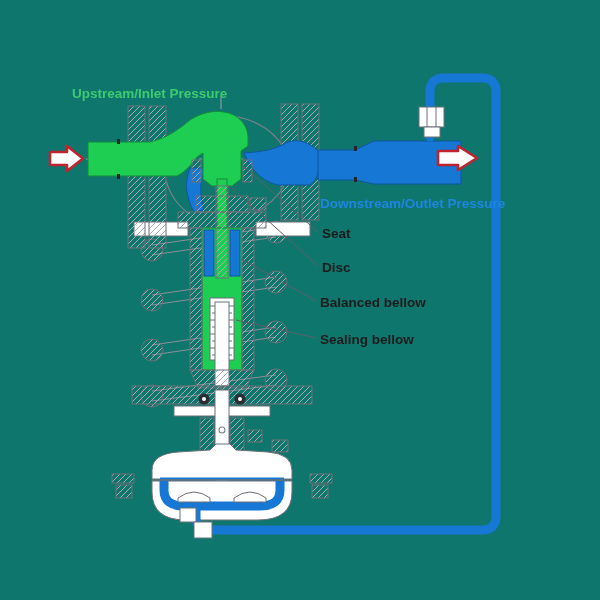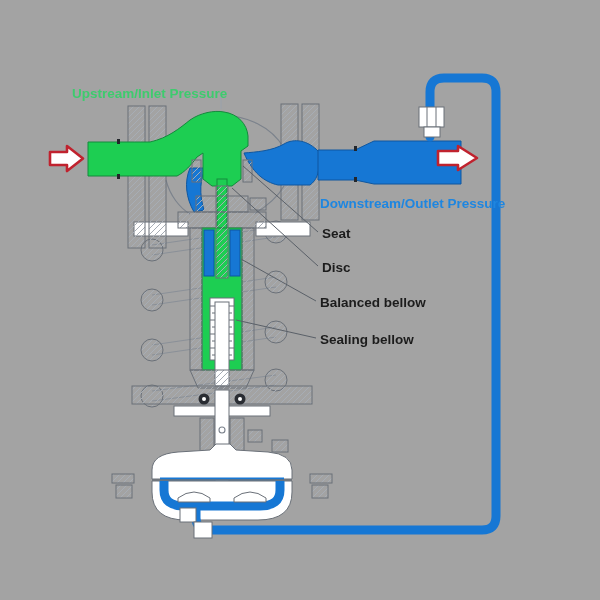--- a/index.html
+++ b/index.html
@@ -1,16 +1,16 @@
 <!DOCTYPE html>
 <html style="--c-inlet_green: #1dce52; --c-inlet_text_green: #3ecb6e; --c-outlet_blue: #1677d4; --c-outlet_text_blue: #1e86e0; --c-arrow_red: #c0222e; --c-label_dark: #1c1c1c; --c-linework_gray: #7b828c; --c-hatch_gray: #a7adb5;"><head>
 <meta charset="utf-8">
 <style>
   html,body{margin:0;padding:0;background:#fff;}
-  .stage{position:relative;width:600px;height:600px;background:#a3a3a3;overflow:hidden;
+  .stage{position:relative;width:600px;height:600px;background:#0f766e;overflow:hidden;
          font-family:"Liberation Sans",sans-serif;}
   svg{display:block;}
   
   .cl{stroke:#9aa2ac;stroke-width:1;stroke-dasharray:13 4 3 4;fill:none;}
   .ol{fill:none;stroke:#7b828c;stroke-width:1.1;}
   .hatched{fill:url(#hatch);stroke:#6a7078;stroke-width:1;}
   .white{fill:#ffffff;stroke:#6a7078;stroke-width:1;}
   .fg{fill:var(--c-inlet_green);stroke:#148a3c;stroke-width:1;}
   .fb{fill:var(--c-outlet_blue);stroke:#0f57a0;stroke-width:1;}
   .tube{stroke:var(--c-outlet_blue);stroke-width:9;fill:none;}

